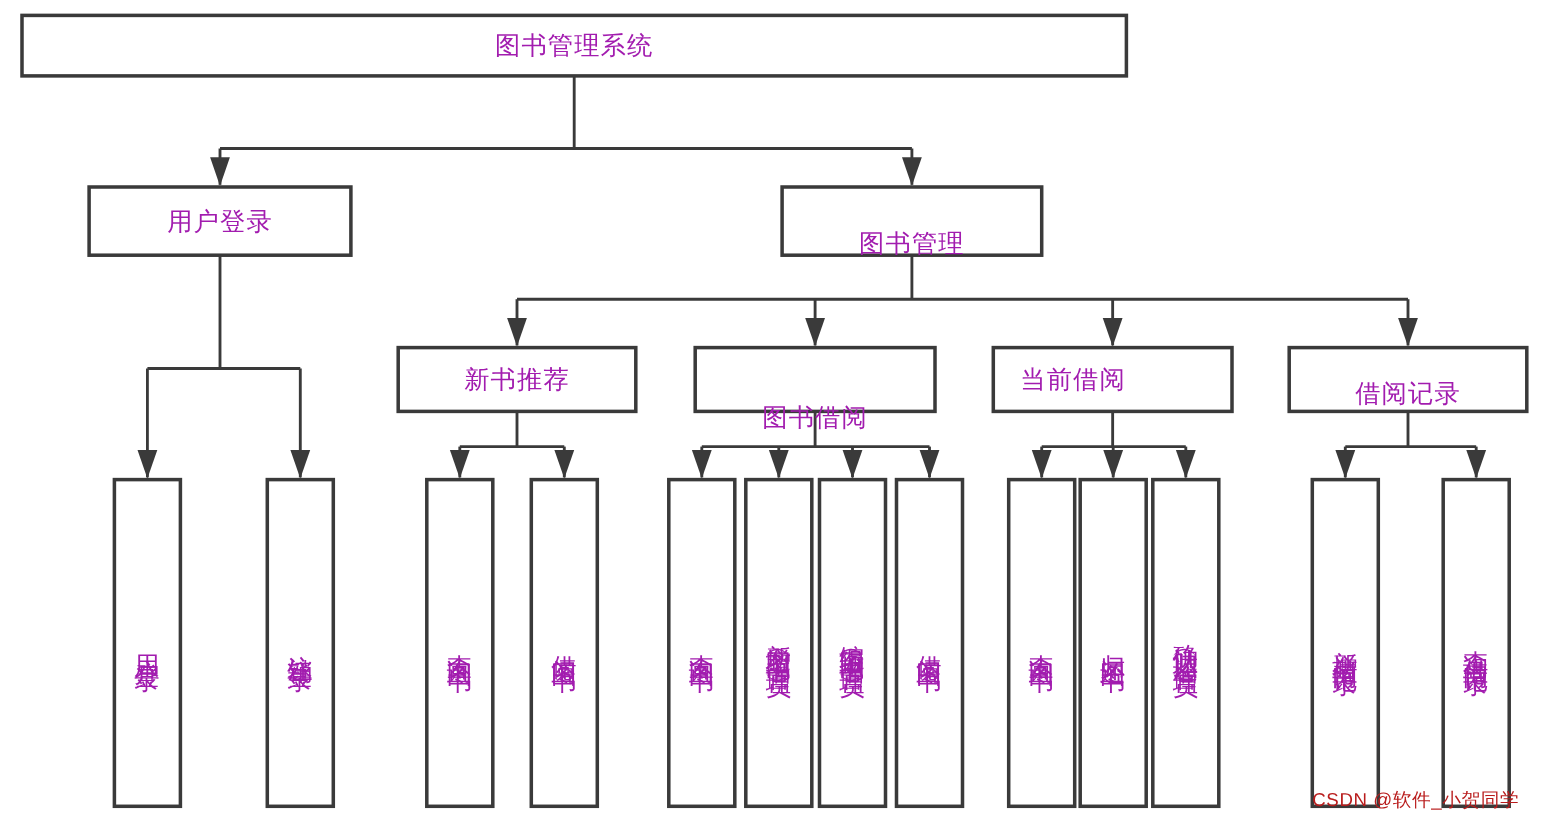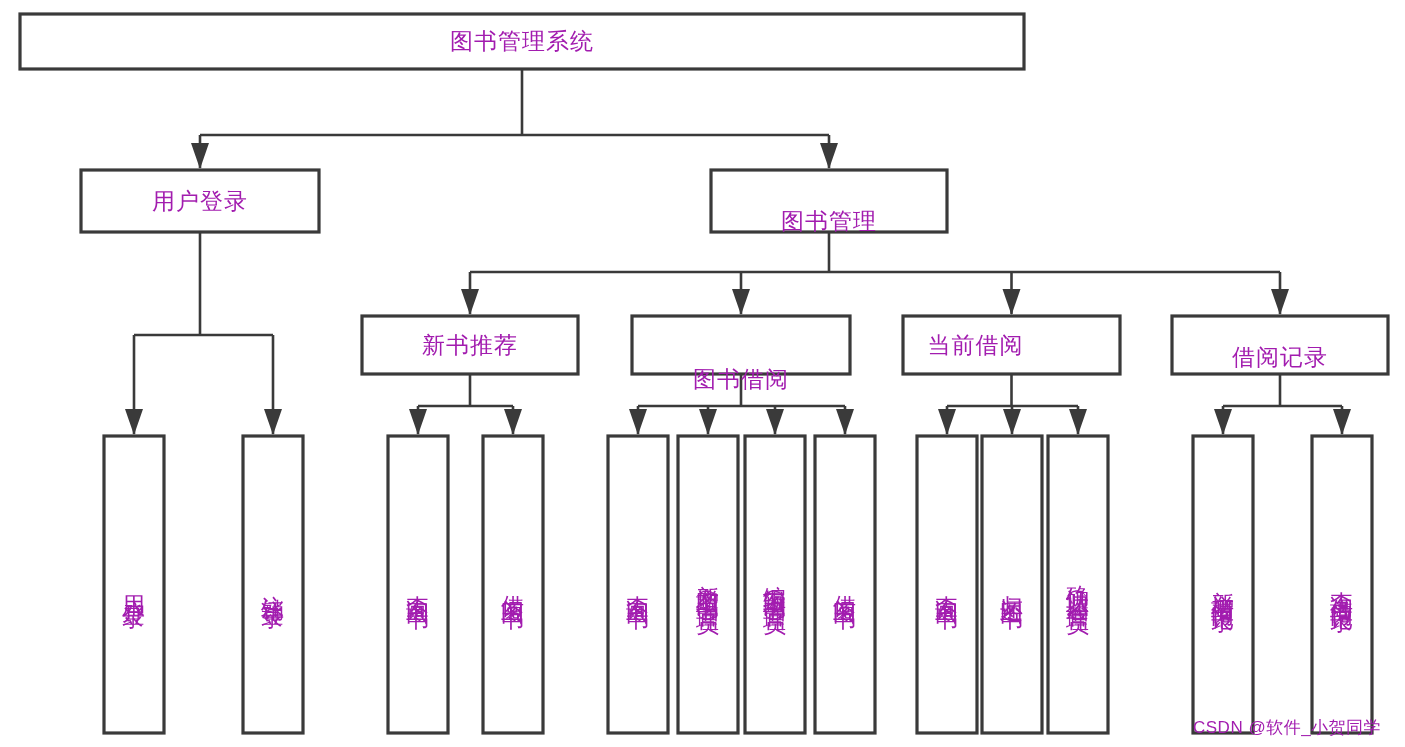--- a/index.html
+++ b/index.html
@@ -26,21 +26,21 @@
     writing-mode:vertical-rl;
     text-orientation:upright;
     font-size:23px;
     line-height:1.05;
     letter-spacing:4px;
     white-space:nowrap;
   }
   .watermark{
     position:absolute;
     font-size:17px;
-    color:#a21caf;
+    color:#b91c1c;
     letter-spacing:0.5px;
     font-family:"Liberation Sans","DejaVu Sans",sans-serif;
     white-space:nowrap;
   }
 </style>
 </head>
 <body>
 
 <div id="stage">
   <svg id="diagram" viewBox="0 0 1405 747">

